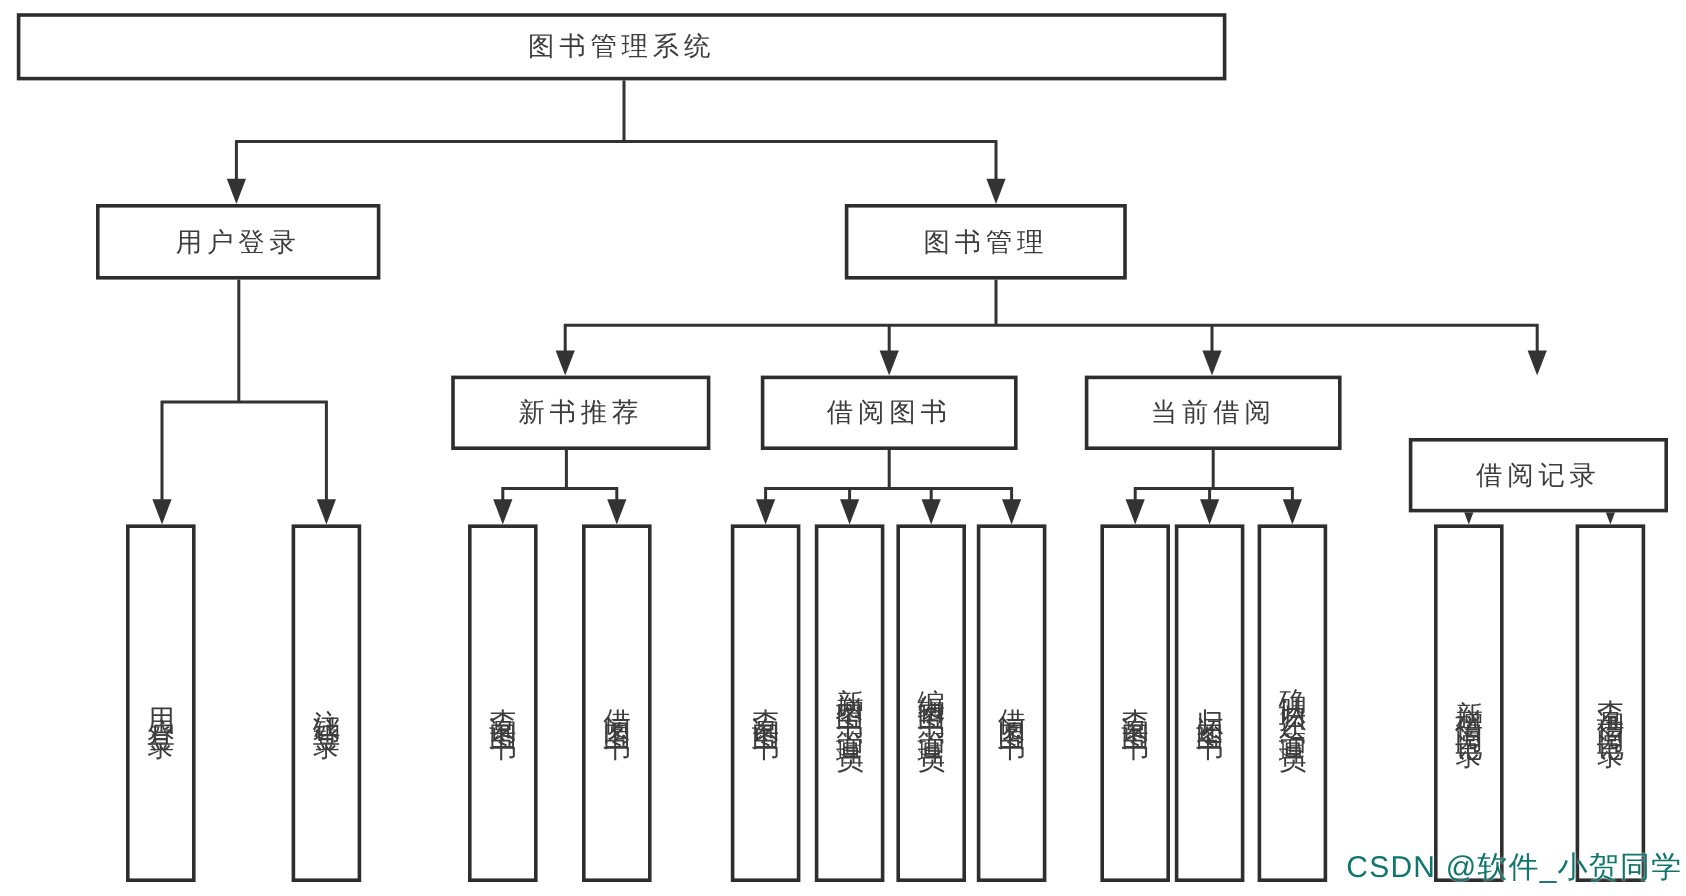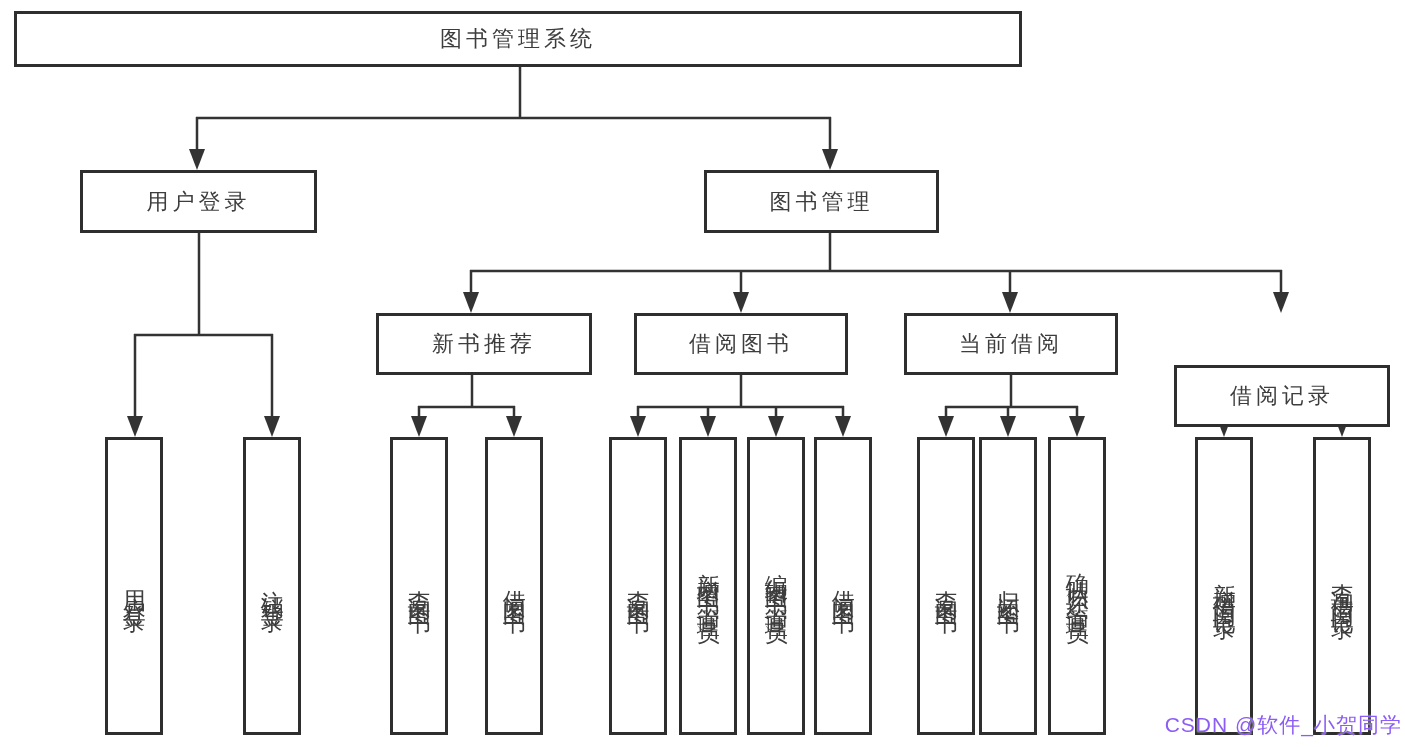--- a/index.html
+++ b/index.html
@@ -23,21 +23,21 @@
     box-sizing:border-box;border:3px solid #2e2e2e;background:#ffffff;
     display:flex;align-items:center;justify-content:center;
   }
   .vlabel{
     writing-mode:vertical-rl;text-orientation:mixed;
     font-size:23px;letter-spacing:7px;line-height:1.1;
     color:#3d3d3d;white-space:nowrap;
   }
   .watermark{
     position:absolute;right:3px;bottom:8px;
-    font-size:21px;letter-spacing:1px;color:#8b5cf6;
+    font-size:25px;letter-spacing:1px;color:#0f766e;
     text-shadow:0 0 2px #ffffff;
   }
 </style>
 </head>
 <body>
 
 <div class="canvas">
 
   <svg class="connector-layer" width="1405" height="747" viewBox="0 0 1405 747">
     <g stroke="#333333" stroke-width="2.5" fill="none">

